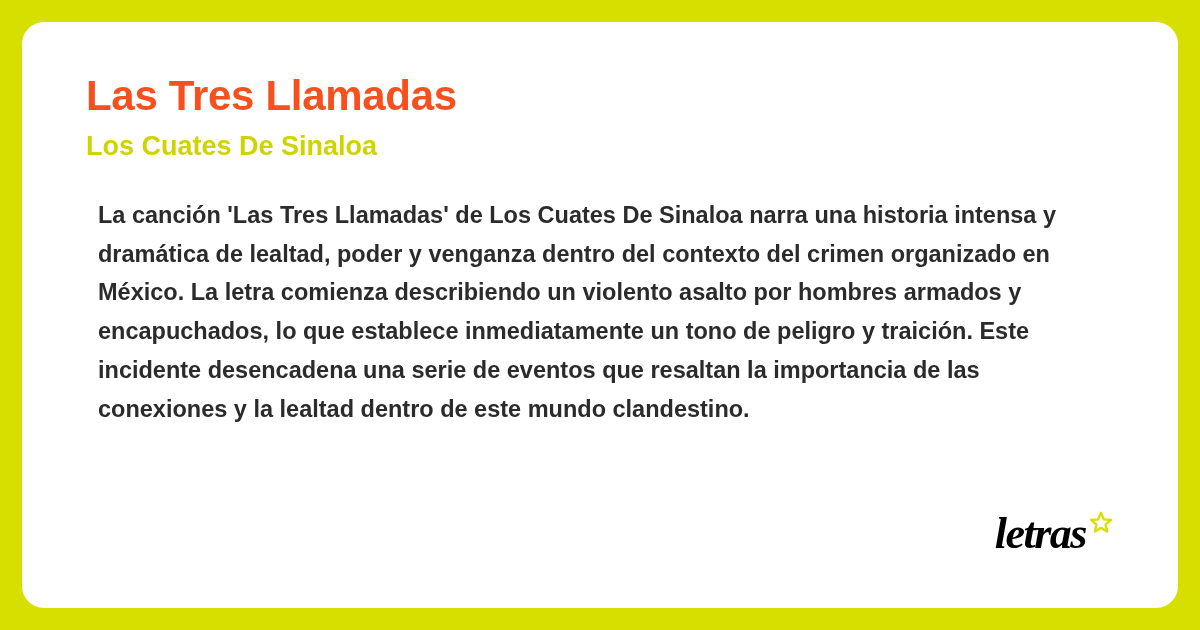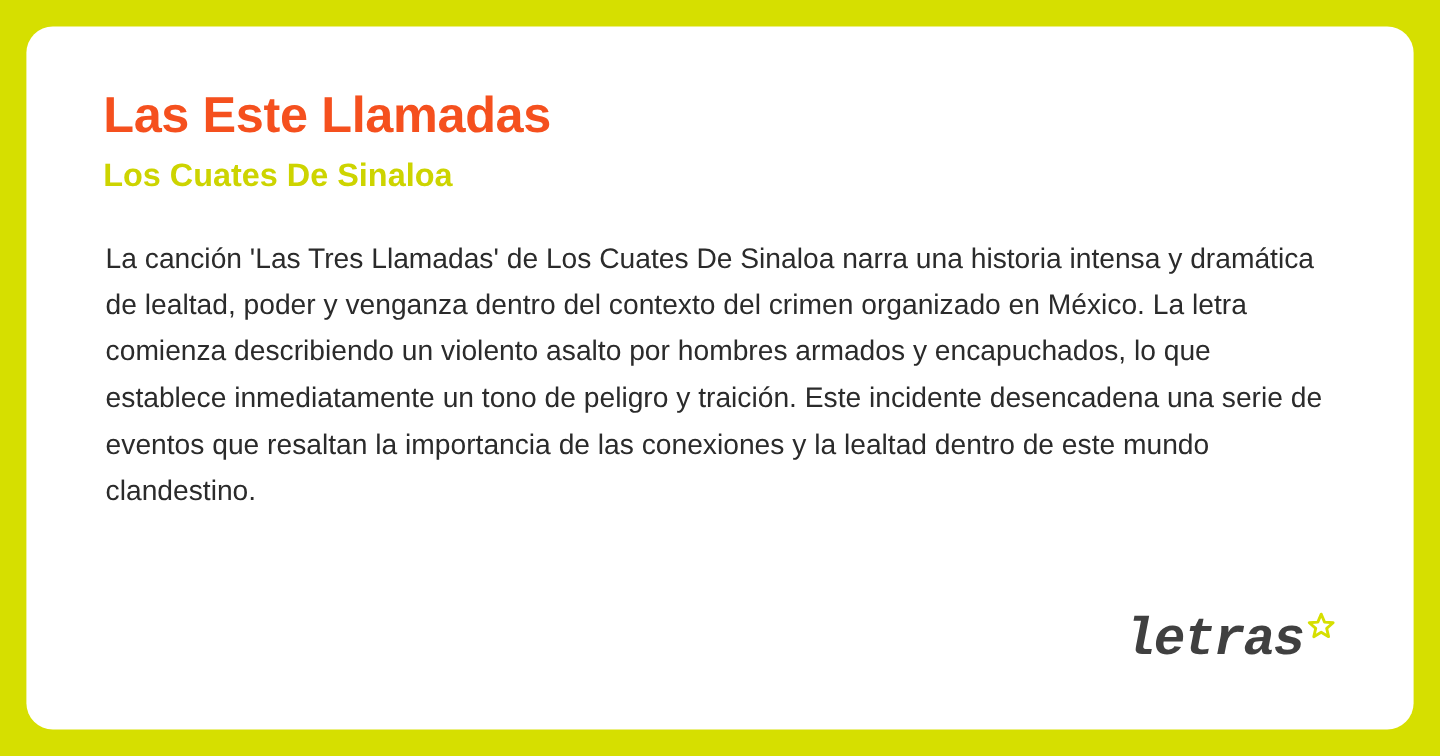--- a/index.html
+++ b/index.html
@@ -36,51 +36,52 @@
     font-size: 27px;
     font-weight: bold;
     color: #cdd400;
     margin: 0 0 34px 0;
     line-height: 1.1;
   }
   .description {
     font-size: 23.5px;
     color: #2b2b2b;
     line-height: 1.65;
-    margin: 2px;
+    margin: 12px;
     max-width: 1030px;
+    font-weight: bold;
   }
   .brand {
     position: absolute;
     right: 64px;
     bottom: 52px;
     display: flex;
     align-items: flex-end;
   }
   .brand-text {
-    font-family: Liberation Mono, monospace;
+    font-family: Liberation Serif, serif;
     font-style: italic;
     font-weight: bold;
     font-size: 44px;
-    color: #404040;
+    color: #000000;
     letter-spacing: -1.5px;
     line-height: 1;
     margin-top: 12px;
   }
   .brand-star {
     margin-left: 2px;
     margin-bottom: 16px;
   }
 </style>
 </head>
 <body>
 
 <div class="card">
 
-  <h1 class="song-title">Las Este Llamadas</h1>
+  <h1 class="song-title">Las Tres Llamadas</h1>
 
   <h2 class="artist-name">Los Cuates De Sinaloa</h2>
 
   <p class="description">La canción 'Las Tres Llamadas' de Los Cuates De Sinaloa narra una historia intensa y dramática de lealtad, poder y venganza dentro del contexto del crimen organizado en México. La letra comienza describiendo un violento asalto por hombres armados y encapuchados, lo que establece inmediatamente un tono de peligro y traición. Este incidente desencadena una serie de eventos que resaltan la importancia de las conexiones y la lealtad dentro de este mundo clandestino.</p>
 
   <div class="brand">
     <span class="brand-text">letras</span>
     <span class="brand-star">
       <svg width="26" height="26" viewBox="0 0 24 24" aria-hidden="true">
         <path d="M12 2.6l2.6 6.1 6.6.5-5 4.3 1.5 6.4L12 16.5 6.3 19.9l1.5-6.4-5-4.3 6.6-.5z" fill="none" stroke="#d6df00" stroke-width="2.2" stroke-linejoin="round"></path>

